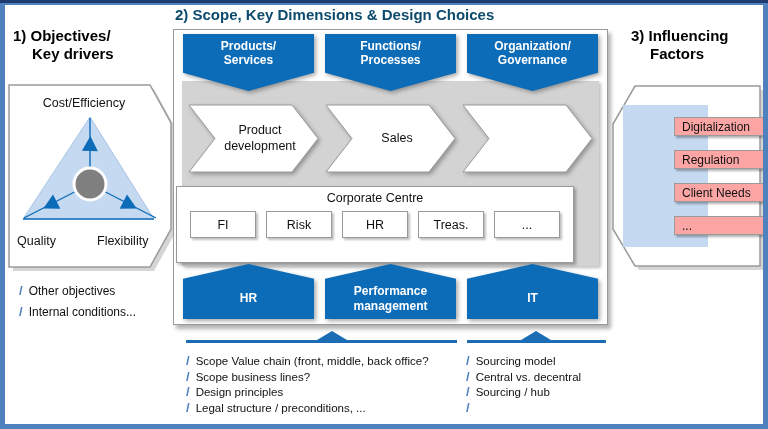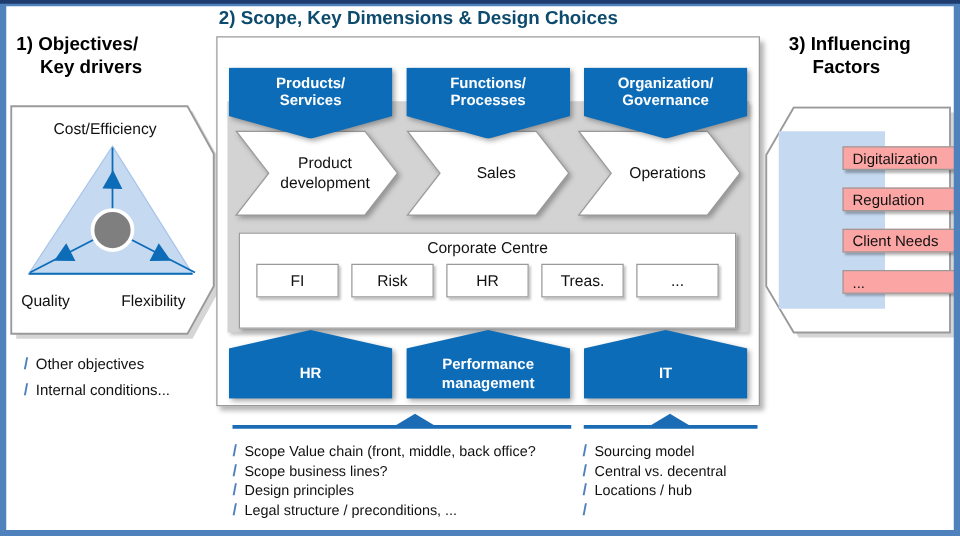--- a/index.html
+++ b/index.html
@@ -38,42 +38,42 @@
   
   .main-box{
     position:absolute;left:173px;top:29px;width:433px;height:294px;background:#fff;
     border:1px solid #9a9a9a;box-shadow:3px 4px 4px rgba(0,0,0,.30);
   }
   .gray-rect{
     position:absolute;left:8px;top:51px;width:417px;height:185px;background:#d3d3d3;
     box-shadow:2px 2px 3px rgba(0,0,0,.25);z-index:1;
   }
   .banner-row{position:absolute;left:9px;width:415px;display:flex;gap:11px;z-index:3;}
-  .banner-row.top{top:4px;height:57px;margin-top:20px;}
+  .banner-row.top{top:4px;height:57px;}
   .banner-row.bottom{top:234px;height:55px;}
   .banner-wrap{flex:1;filter:drop-shadow(2px 2px 2px rgba(60,60,60,.45));}
   .banner{
     width:100%;height:100%;background:#0d6cb8;color:#fff;font-weight:bold;font-size:12px;
     line-height:1.2;display:flex;align-items:center;justify-content:center;text-align:center;
     white-space:pre-line;
   }
   .banner.down{clip-path:polygon(0 0,100% 0,100% 68%,50% 100%,0 68%);padding-bottom:19px;box-sizing:border-box;}
   .banner.up{clip-path:polygon(50% 0,100% 27%,100% 100%,0 100%,0 27%);padding-top:14px;box-sizing:border-box;}
 
   #chevrons{position:absolute;left:14px;top:74px;z-index:2;filter:drop-shadow(2px 2px 2px rgba(0,0,0,.3));}
   .chev-label{
     position:absolute;top:74px;height:69px;width:100px;z-index:2;display:flex;align-items:center;
     justify-content:center;text-align:center;font-size:12.5px;line-height:1.25;white-space:pre-line;
   }
   #chev-label-0{left:36px;}
   #chev-label-1{left:173px;}
   #chev-label-2{left:310px;}
 
   .corp-box{
-    position:absolute;left:17px;top:156px;width:398px;height:77px;background:#fff;z-index:2;
+    position:absolute;left:2px;top:156px;width:398px;height:77px;background:#fff;z-index:2;
     border:1px solid #9a9a9a;box-shadow:2px 2px 3px rgba(0,0,0,.3);box-sizing:border-box;
   }
   .corp-title{margin-top:4px;text-align:center;font-size:12.5px;}
   .corp-units{display:flex;gap:10px;margin:6px 13px 0 13px;}
   .corp-unit{
     flex:1;height:25px;background:#fff;border:1px solid #9a9a9a;box-shadow:2px 2px 2px rgba(0,0,0,.25);
     display:flex;align-items:center;justify-content:center;font-size:12.5px;
   }
 
   
@@ -164,21 +164,20 @@
     </div>
 
     <svg id="chevrons" width="405" height="69" viewBox="0 0 405 69">
       <polygon points="1,1 104,1 130,34.5 104,68 1,68 27,34.5" fill="#ffffff" stroke="#9a9a9a" stroke-width="1"></polygon>
       <polygon points="138,1 241,1 267,34.5 241,68 138,68 164,34.5" fill="#ffffff" stroke="#9a9a9a" stroke-width="1"></polygon>
       <polygon points="275,1 378,1 404,34.5 378,68 275,68 301,34.5" fill="#ffffff" stroke="#9a9a9a" stroke-width="1"></polygon>
     </svg>
     <div id="chev-label-0" class="chev-label">Product
 development</div>
     <div id="chev-label-1" class="chev-label">Sales</div>
-    <div id="chev-label-2" class="chev-label">Operations</div>
 
     <div class="corp-box">
       <div class="corp-title">Corporate Centre</div>
       <div class="corp-units">
         <div class="corp-unit">FI</div>
         <div class="corp-unit">Risk</div>
         <div class="corp-unit">HR</div>
         <div class="corp-unit">Treas.</div>
         <div class="corp-unit">...</div>
       </div>
@@ -226,21 +225,21 @@
     <div class="note-row">
       <span class="slash">/</span>
       <span class="note-text">Sourcing model</span>
     </div>
     <div class="note-row">
       <span class="slash">/</span>
       <span class="note-text">Central vs. decentral</span>
     </div>
     <div class="note-row">
       <span class="slash">/</span>
-      <span class="note-text">Locations / hub</span>
+      <span class="note-text">Sourcing / hub</span>
     </div>
     <div class="note-row">
       <span class="slash">/</span>
     </div>
   </div>
 
   <div id="inf-heading" class="heading">3) Influencing
 Factors</div>
 
   <svg id="inf-panel-svg" class="panel-svg" width="155" height="188" viewBox="0 0 155 188">

